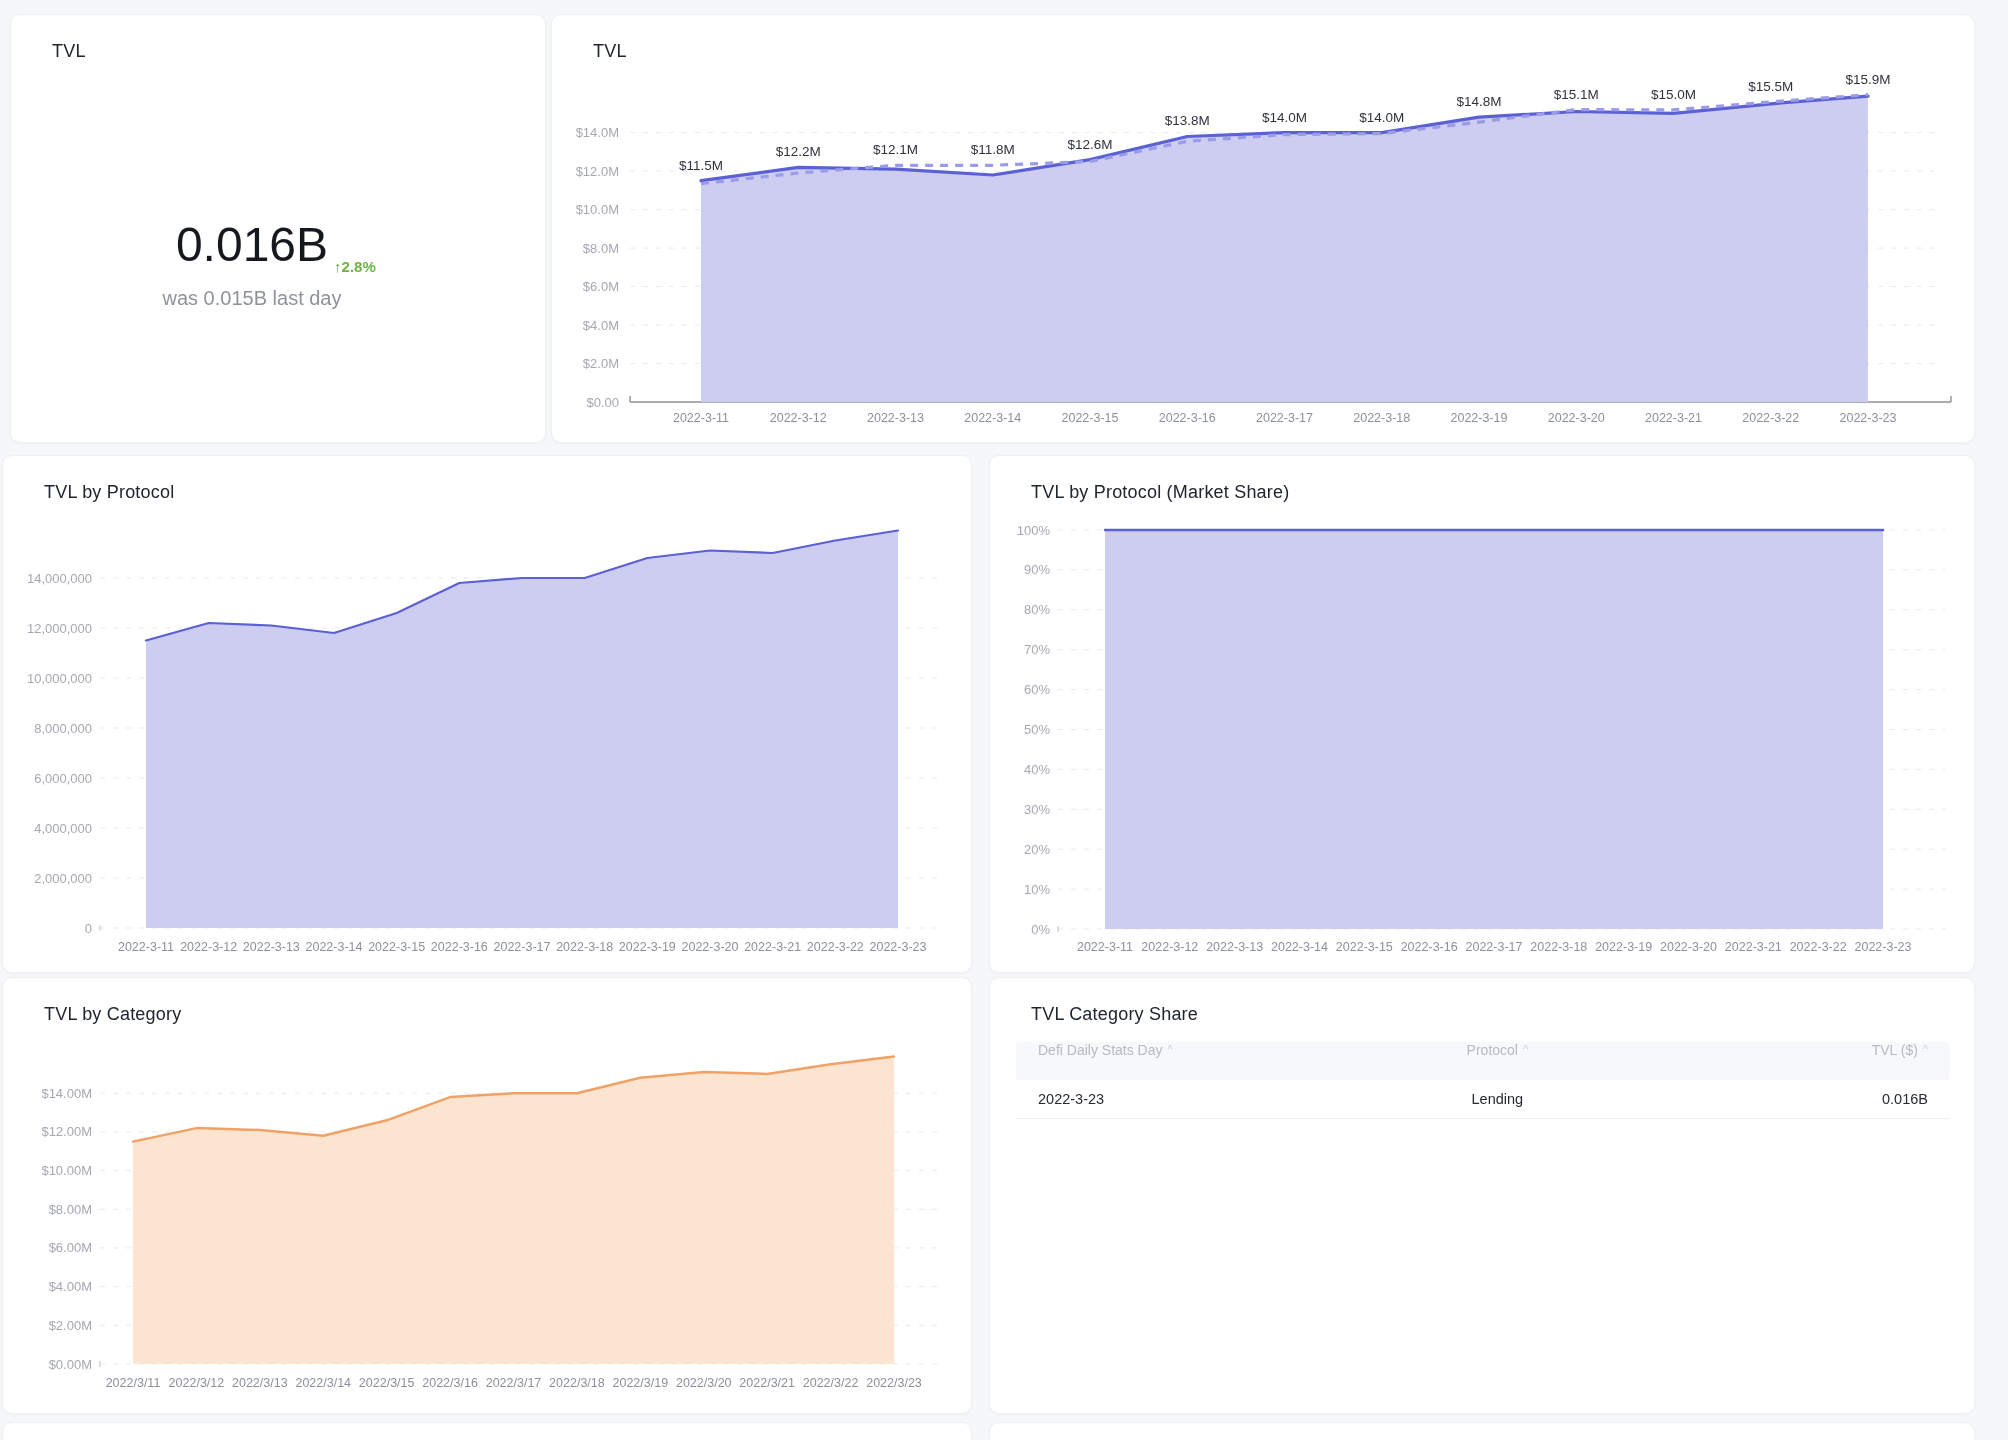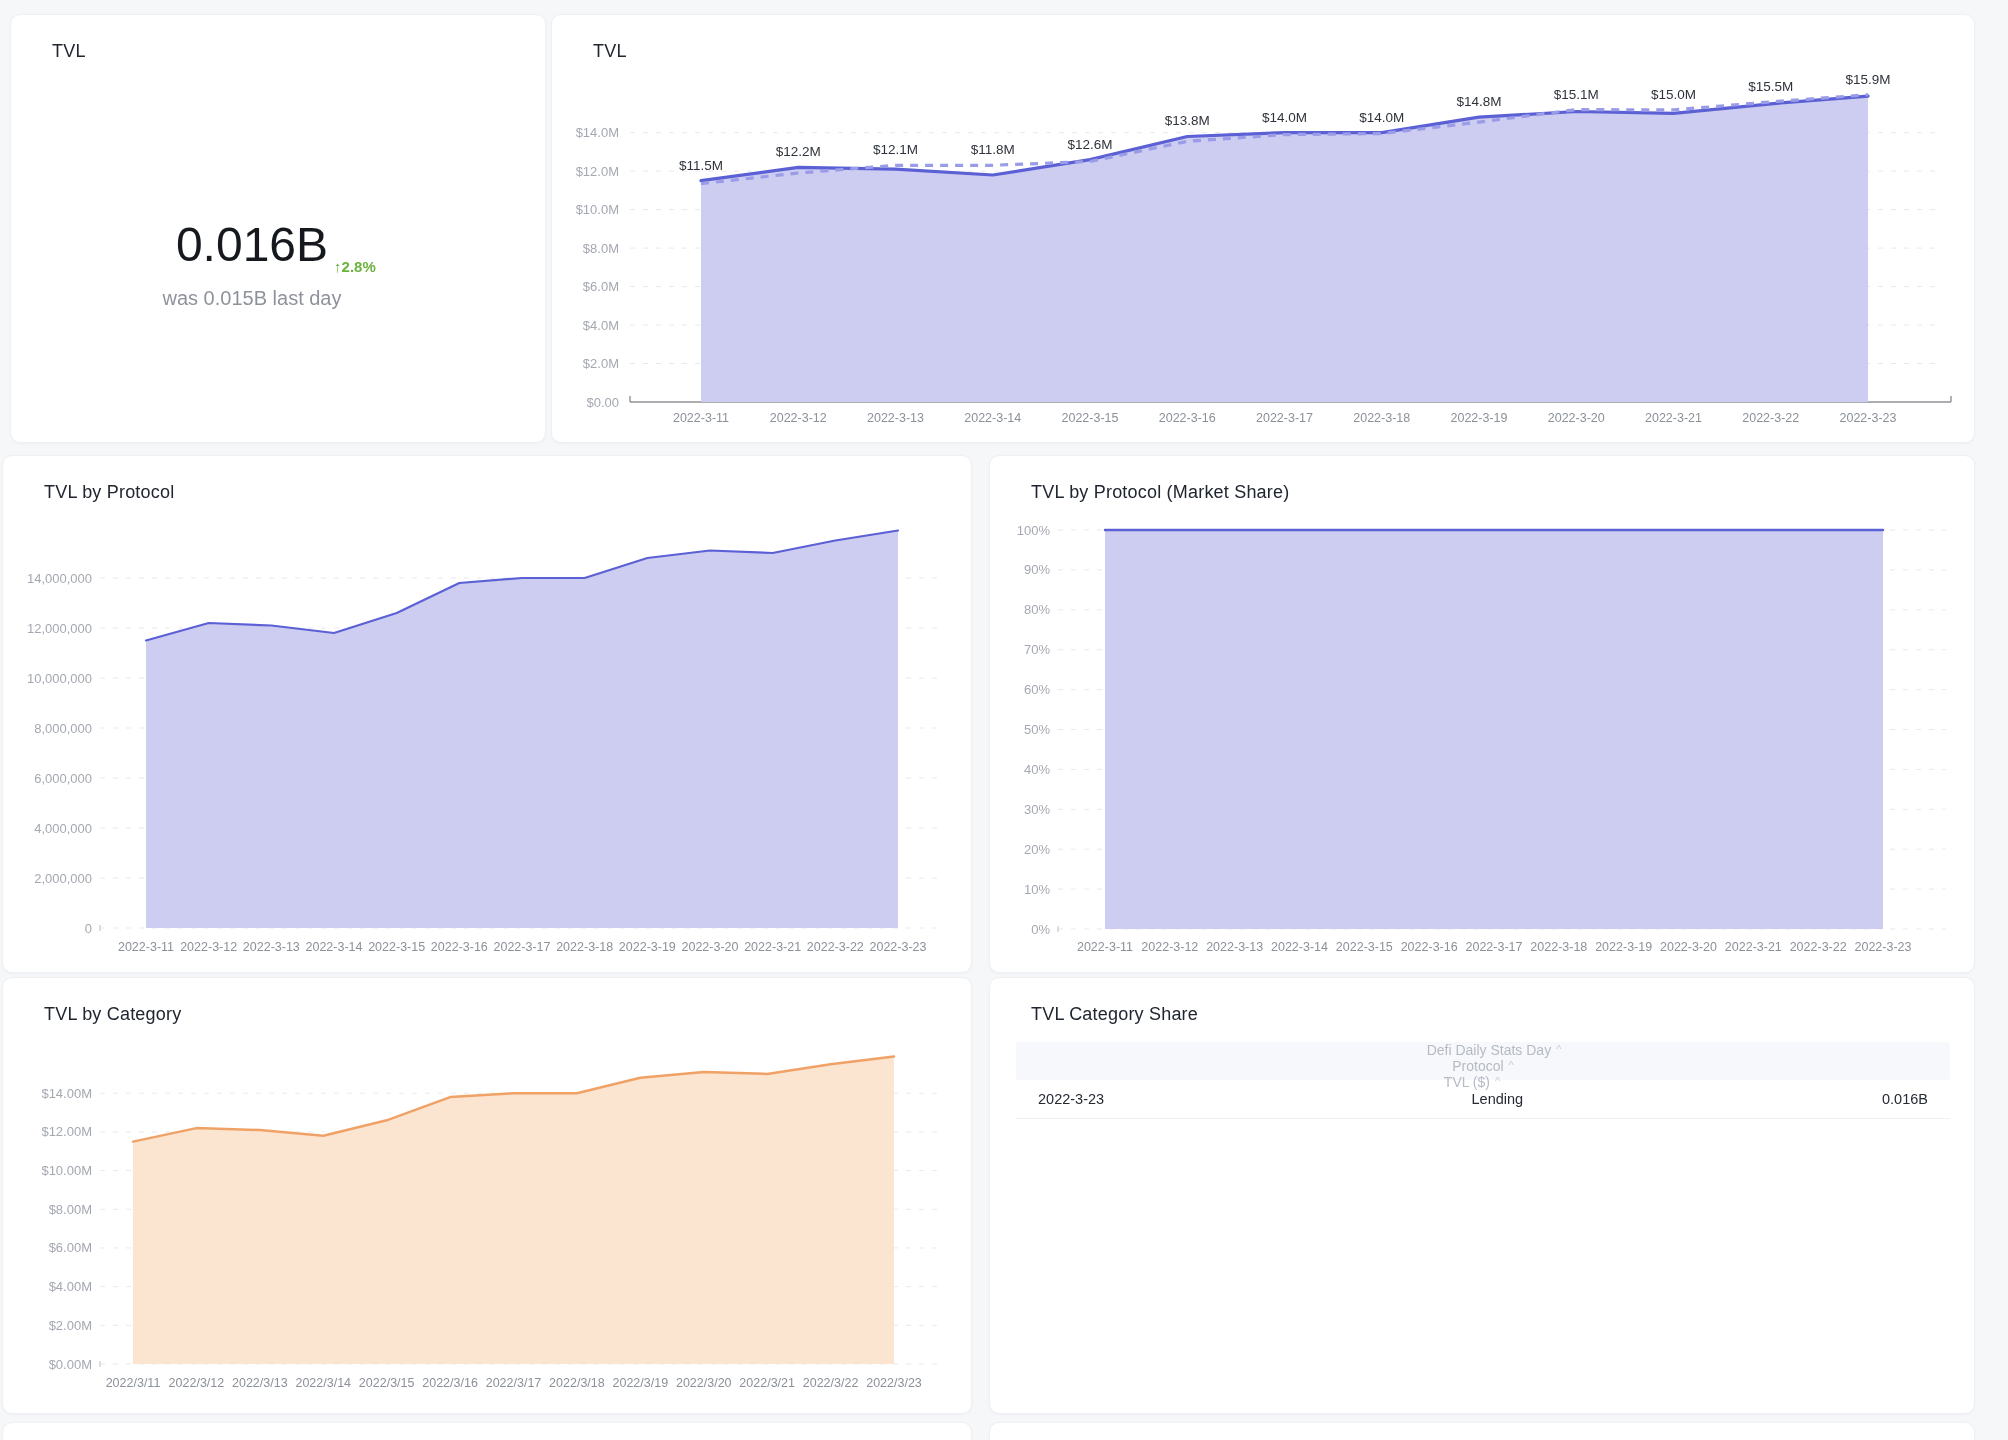--- a/index.html
+++ b/index.html
@@ -29,22 +29,22 @@
     position:absolute;left:100%;top:2px;margin-left:6px;white-space:nowrap;
     font-size:15px;font-weight:bold;margin-top:35px;
   }
   .stat-sub{margin-top:18px;font-size:20px;color:#8e939b;}
   
   .chart{position:absolute;left:0;}
   svg text{font-family:"Liberation Sans", sans-serif;}
   
   .tbl{position:absolute;left:26px;right:24px;top:64px;}
   .tbl-head{
-    display:flex;align-items:center;height:38px;background:#f7f8fb;
-    border-radius:3px;color:#b6bac4;font-size:14px;flex-direction:column;
+    display:flex;align-items:flex-start;height:38px;background:#f7f8fb;
+    border-radius:3px;color:#b6bac4;font-size:14px;
   }
   .tbl-row{
     display:flex;align-items:center;height:38px;background:#ffffff;
     border-bottom:1px solid #eef0f3;color:#262b33;font-size:14.5px;
   }
   .col1{flex:1.1;text-align:left;padding-left:22px;}
   .col2{flex:1;text-align:center;}
   .col3{flex:1;text-align:right;padding-right:22px;}
   .caret{font-size:11px;color:#c9ccd4;margin-left:5px;vertical-align:2px;}
 </style>

